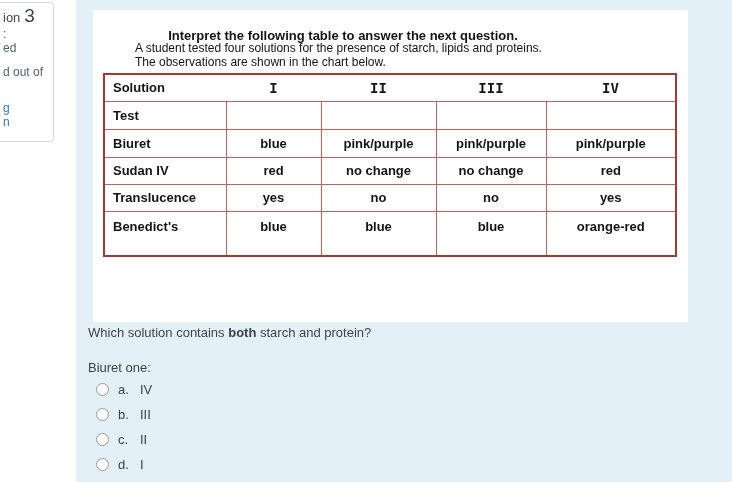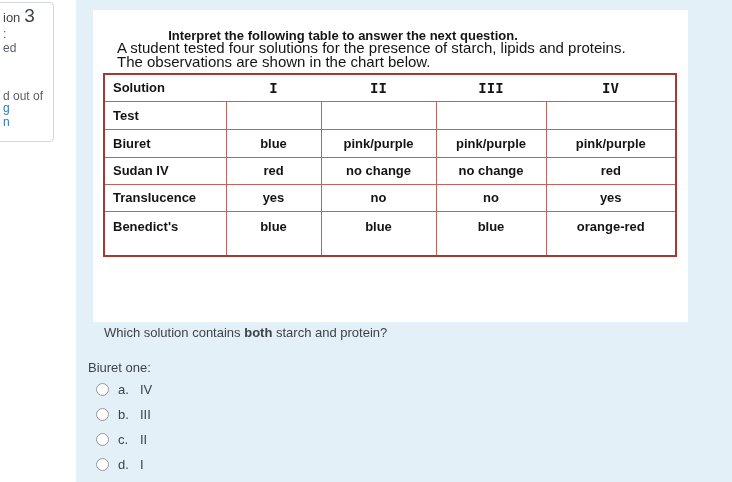--- a/index.html
+++ b/index.html
@@ -21,33 +21,33 @@
   .page{position:absolute;inset:0;width:732px;height:482px;overflow:hidden;}
 
   
   .qinfo{position:absolute;left:-29px;top:2px;width:83px;height:140px;background:#fff;
          border:1px solid var(--box-border);border-radius:4px;}
   .qnum{position:absolute;left:31px;top:2px;color:#3f4448;font-size:13px;white-space:nowrap;}
   .qnum-n{font-size:19px;font-weight:500;margin-left:4px;}
   .frag{position:absolute;left:31px;font-size:12px;color:var(--muted);white-space:nowrap;}
   .frag.f-colon{top:24px;}
   .frag.f-answered{top:38px;}
-  .frag.f-marked{top:62px;margin-top:24px;}
+  .frag.f-marked{top:62px;}
   .frag.link{color:var(--link-blue);cursor:pointer;text-decoration:none;}
   .frag.f-flag{top:98px;}
   .frag.f-edit{top:112px;}
 
   
   .qarea{position:absolute;left:76px;top:0;width:724px;height:482px;background:var(--area-bg);}
 
   
   .qcard{position:absolute;left:17px;top:10px;width:595px;height:312px;background:var(--card-bg);}
   .img-title{position:absolute;left:0;top:18px;width:500px;text-align:center;
              font-size:13px;font-weight:bold;color:var(--img-text);white-space:nowrap;}
-  .img-desc{position:absolute;left:24px;top:31px;font-size:15px;line-height:14px;
+  .img-desc{position:absolute;left:42px;top:31px;font-size:12px;line-height:14px;
             color:var(--img-text);white-space:nowrap;}
 
   
   table.obs{position:absolute;left:10px;top:63px;width:572px;border-collapse:collapse;
             table-layout:fixed;border:2px solid var(--tbl-outer);
             font-size:13px;font-weight:bold;color:var(--img-text);padding-left:22px;}
   table.obs col.c0{width:122px;} table.obs col.c1{width:95px;}
   table.obs col.c2{width:115px;} table.obs col.c3{width:110px;}
   table.obs col.c4{width:130px;}
   table.obs th,table.obs td{border:1px solid var(--tbl-inner);vertical-align:middle;
@@ -56,21 +56,21 @@
   table.obs .lbl{text-align:left;padding-left:8px;}
   table.obs .roman{font-family:"DejaVu Sans Mono",monospace;font-size:14px;}
   tr.r-test td,tr.r-test th{height:28px;}
   tr.r-iodine td,tr.r-iodine th{height:27px;}
   tr.r-biuret td,tr.r-biuret th{height:28px;}
   tr.r-sudan td,tr.r-sudan th{height:27px;}
   tr.r-transl td,tr.r-transl th{height:27px;margin-left:48px;}
   tr.r-bened td,tr.r-bened th{height:45px;vertical-align:top;padding-top:7px;}
 
   
-  .prompt{position:absolute;left:28px;top:325px;font-size:13px;color:var(--text-dark);}
+  .prompt{position:absolute;left:12px;top:325px;font-size:13px;color:var(--text-dark);}
   .select-label{position:absolute;left:12px;top:360px;font-size:13px;color:var(--text-dark);}
   .options{position:absolute;left:20px;top:382px;}
   .opt-row{display:flex;align-items:center;height:15px;margin-bottom:10px;cursor:pointer;}
   .radio{width:13px;height:13px;border-radius:50%;background:#fff;
          border:1px solid var(--radio-border);flex:0 0 13px;}
   .opt-letter{margin-left:9px;width:22px;font-size:13px;color:var(--text-dark);}
   .opt-text{font-size:13px;color:var(--text-dark);}
 </style>
 </head>
 <body>

